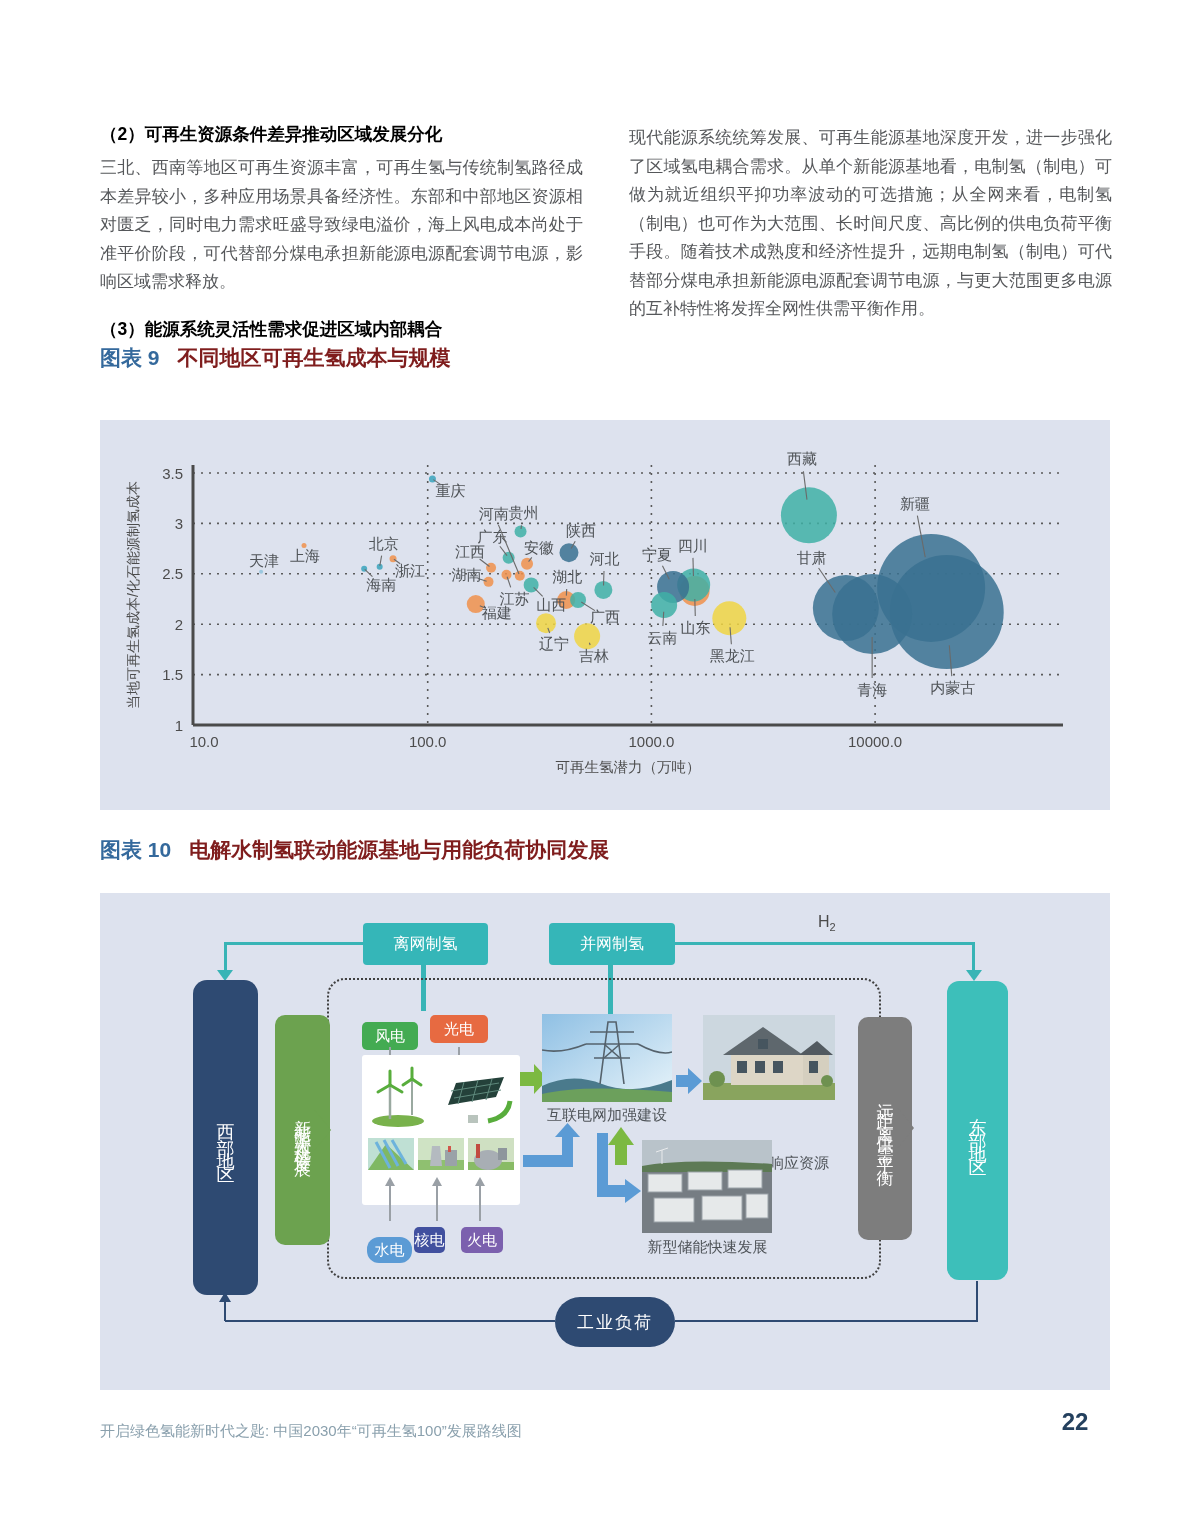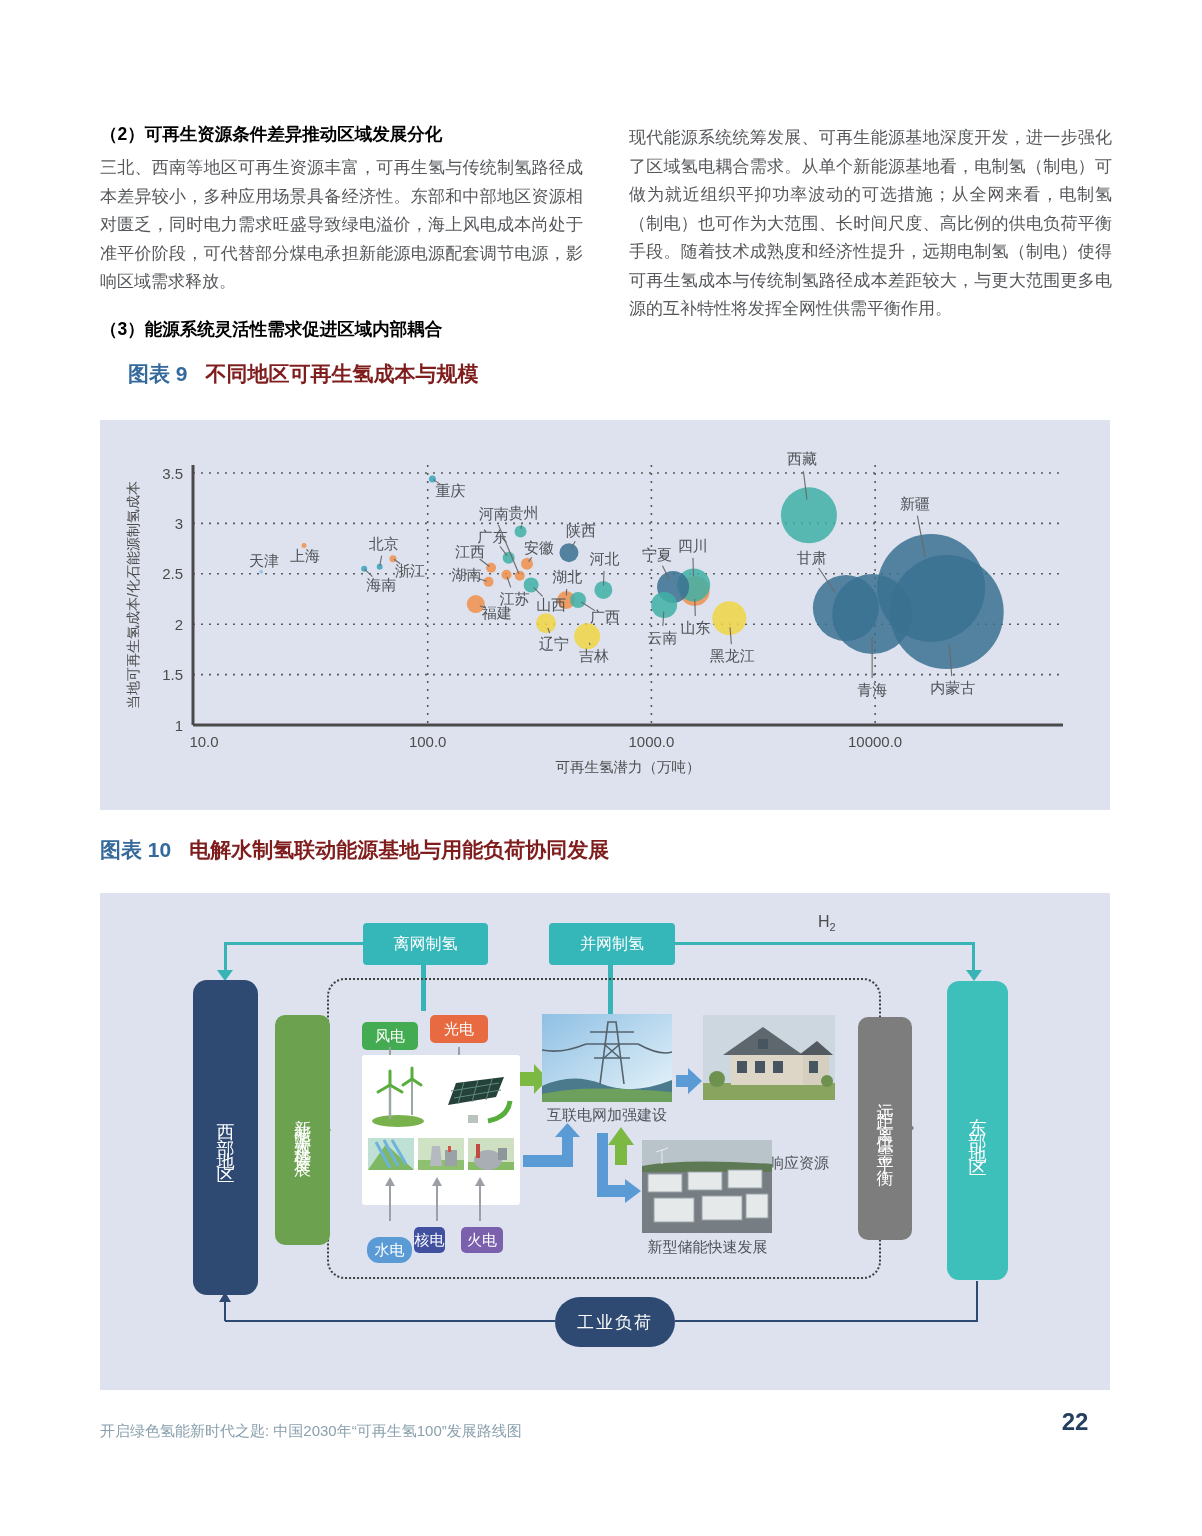--- a/index.html
+++ b/index.html
@@ -41,24 +41,24 @@
 <body>
 
 <div id="page">
 
   <div class="abs col" style="left:100px;top:120px;">
     <div class="h-bold">（2）可再生资源条件差异推动区域发展分化</div>
     <p>三北、西南等地区可再生资源丰富，可再生氢与传统制氢路径成本差异较小，多种应用场景具备经济性。东部和中部地区资源相对匮乏，同时电力需求旺盛导致绿电溢价，海上风电成本尚处于准平价阶段，可代替部分煤电承担新能源电源配套调节电源，影响区域需求释放。</p>
     <div class="h-bold" style="margin-top:18px;">（3）能源系统灵活性需求促进区域内部耦合</div>
   </div>
   <div class="abs col" style="left:629px;top:118px;">
-    <p>现代能源系统统筹发展、可再生能源基地深度开发，进一步强化了区域氢电耦合需求。从单个新能源基地看，电制氢（制电）可做为就近组织平抑功率波动的可选措施；从全网来看，电制氢（制电）也可作为大范围、长时间尺度、高比例的供电负荷平衡手段。随着技术成熟度和经济性提升，远期电制氢（制电）使得可再生氢成本与传统制氢路径成本差距较大，与更大范围更多电源的互补特性将发挥全网性供需平衡作用。</p>
-  </div>
-
-  <div class="abs fig-head" style="left:100px;top:360px;margin-left:28px;">
+    <p>现代能源系统统筹发展、可再生能源基地深度开发，进一步强化了区域氢电耦合需求。从单个新能源基地看，电制氢（制电）可做为就近组织平抑功率波动的可选措施；从全网来看，电制氢（制电）也可作为大范围、长时间尺度、高比例的供电负荷平衡手段。随着技术成熟度和经济性提升，远期电制氢（制电）可代替部分煤电承担新能源电源配套调节电源，与更大范围更多电源的互补特性将发挥全网性供需平衡作用。</p>
+  </div>
+
+  <div class="abs fig-head" style="left:100px;top:344px;">
     <span class="fig-tag">图表 9</span>
     <span class="fig-title">不同地区可再生氢成本与规模</span>
   </div>
 
   <div class="abs panel" style="left:100px;top:420px;width:1010px;height:390px;">
     <svg id="fig9-svg" width="1010" height="390">
         <line x1="93" y1="254.6" x2="963" y2="254.6" stroke="#5a5a5a" stroke-width="1.6" stroke-dasharray="2 6"></line>
         <line x1="93" y1="204.2" x2="963" y2="204.2" stroke="#5a5a5a" stroke-width="1.6" stroke-dasharray="2 6"></line>
         <line x1="93" y1="153.8" x2="963" y2="153.8" stroke="#5a5a5a" stroke-width="1.6" stroke-dasharray="2 6"></line>
         <line x1="93" y1="103.4" x2="963" y2="103.4" stroke="#5a5a5a" stroke-width="1.6" stroke-dasharray="2 6"></line>

